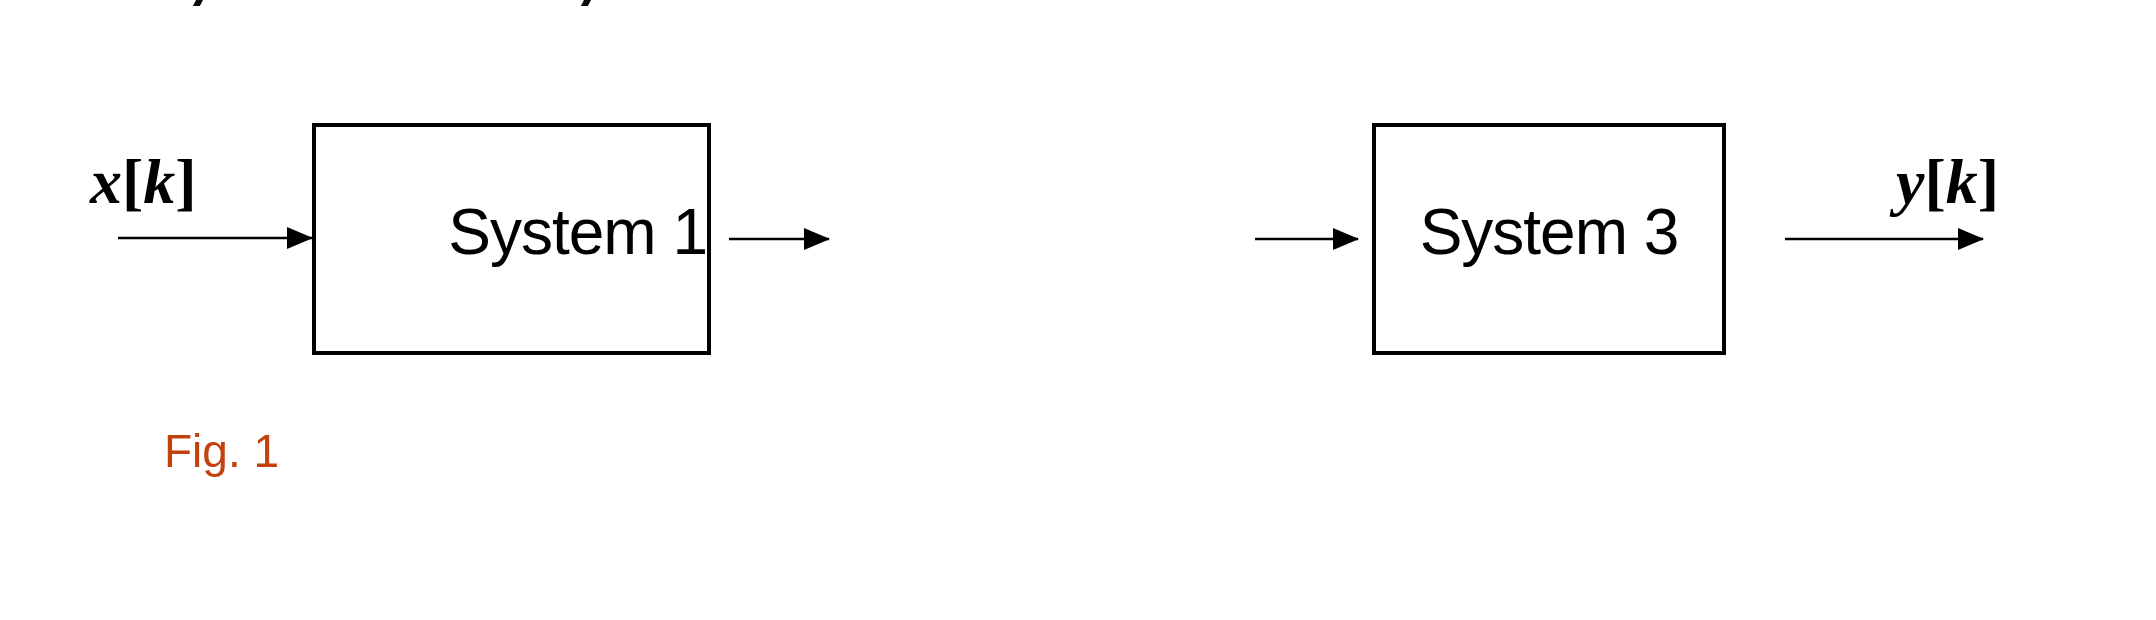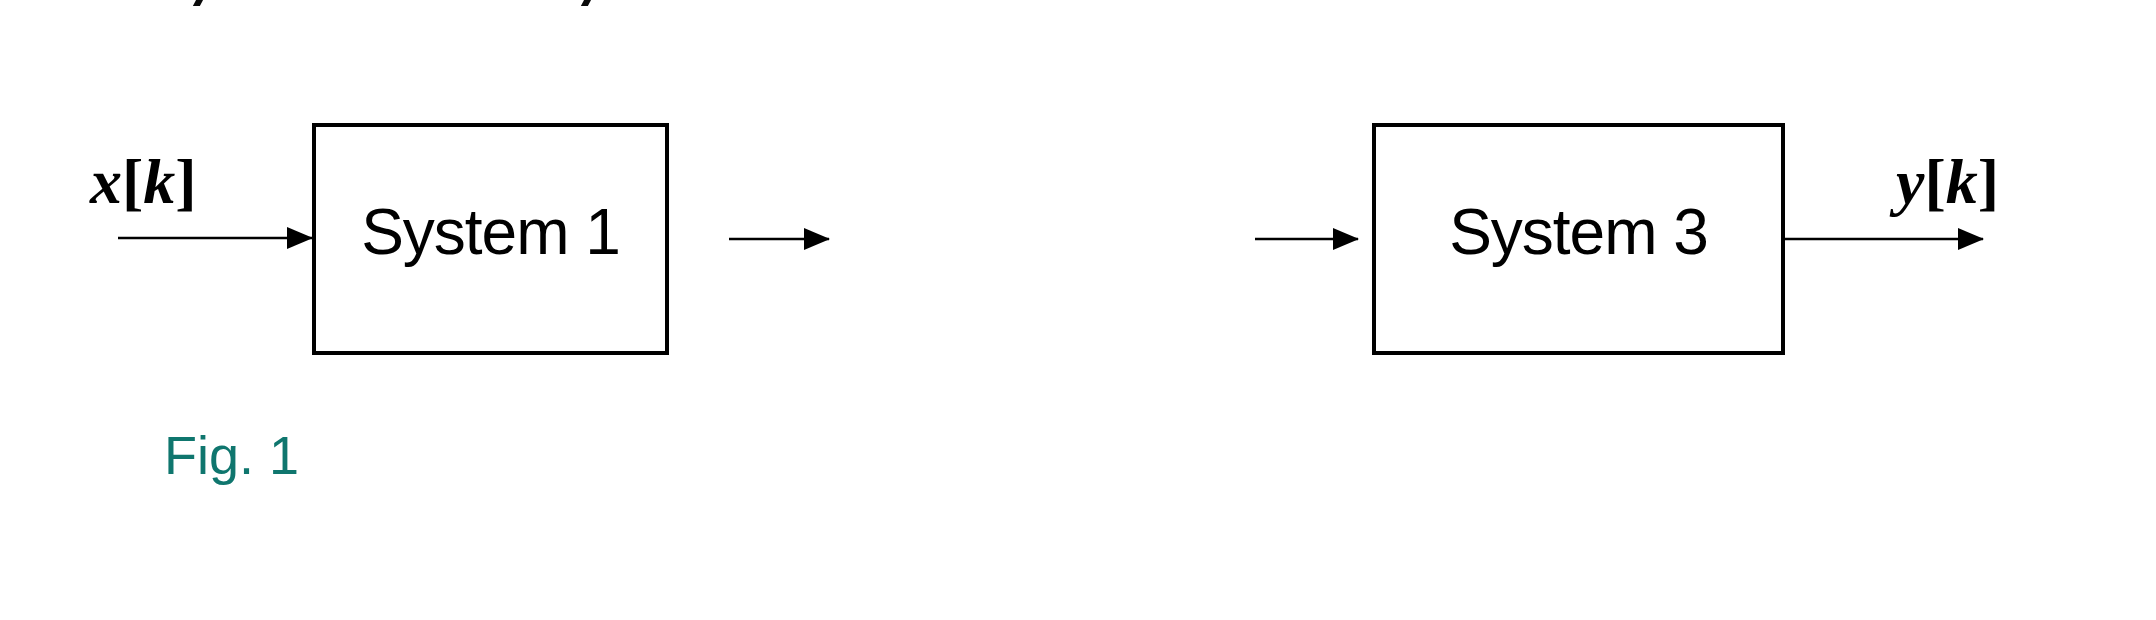--- a/index.html
+++ b/index.html
@@ -40,22 +40,22 @@
     font-size: 64px;
     font-weight: bold;
     color: #000000;
     line-height: 1;
     white-space: nowrap;
   }
   .mvar { font-style: italic; }
   .mbracket { font-style: normal; }
   .caption {
     position: absolute;
-    font-size: 54px;
-    color: #0f766e;
+    font-size: 46px;
+    color: #c2410c;
     line-height: 1;
     white-space: nowrap;
   }
   .top-artifact {
     position: absolute;
     top: -2px;
     width: 7px;
     height: 8px;
     background: #0a0a0a;
     transform: skewX(-28deg);
@@ -74,24 +74,24 @@
       <marker id="ah" markerWidth="26" markerHeight="22" refX="25" refY="11" orient="auto" markerUnits="userSpaceOnUse">
         <path d="M0,0 L26,11 L0,22 Z" fill="#000000"></path>
       </marker>
     </defs>
     <line x1="118" y1="238" x2="312" y2="238" stroke="#000000" stroke-width="2.5" marker-end="url(#ah)"></line>
     <line x1="729" y1="239" x2="829" y2="239" stroke="#000000" stroke-width="2.5" marker-end="url(#ah)"></line>
     <line x1="1255" y1="239" x2="1358" y2="239" stroke="#000000" stroke-width="2.5" marker-end="url(#ah)"></line>
     <line x1="1785" y1="239" x2="1983" y2="239" stroke="#000000" stroke-width="2.5" marker-end="url(#ah)"></line>
   </svg>
 
-  <div class="block" style="left:312px; width:357px;">
+  <div class="block" style="left:312px; width:399px;justify-content:flex-end;">
     <span class="block-label">System 1</span>
   </div>
-  <div class="block" style="left:1372px; width:413px;">
+  <div class="block" style="left:1372px; width:354px;">
     <span class="block-label">System 3</span>
   </div>
 
   <div class="math-label" style="left:90px; top:150px;">
     <span class="mvar">x</span><span class="mbracket">[</span><span class="mvar">k</span><span class="mbracket">]</span>
   </div>
 
   <div class="math-label" style="left:1896px; top:150px;">
     <span class="mvar">y</span><span class="mbracket">[</span><span class="mvar">k</span><span class="mbracket">]</span>
   </div>

